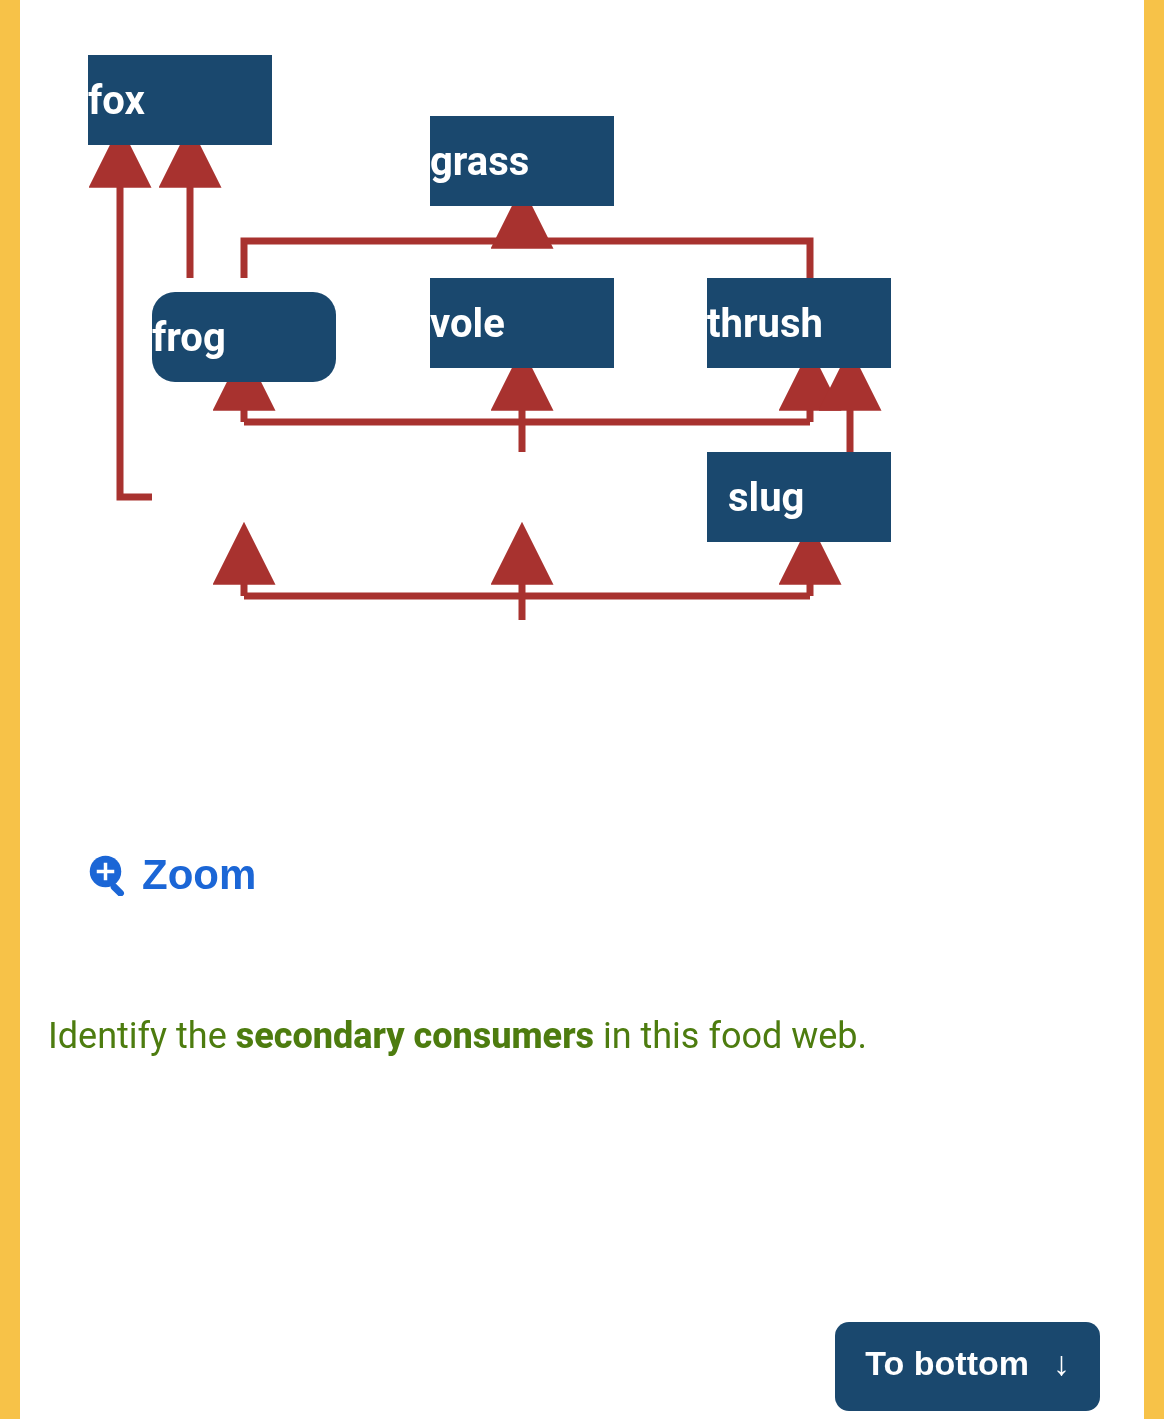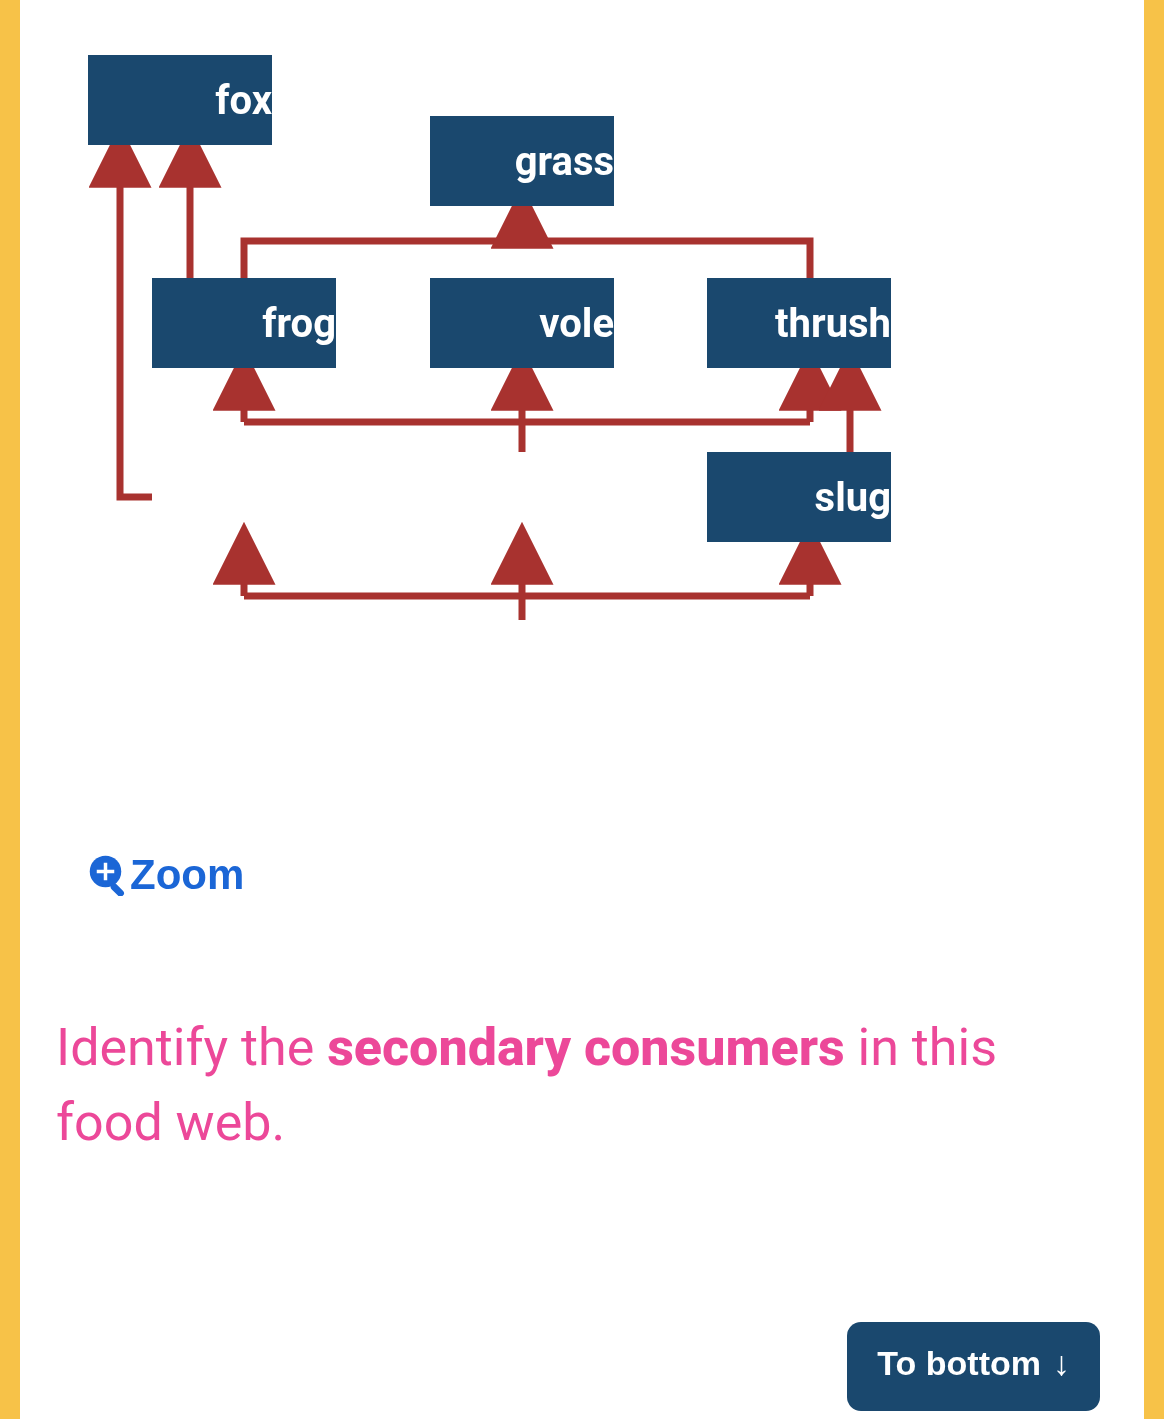--- a/index.html
+++ b/index.html
@@ -27,54 +27,54 @@
     height: 760px;
   }
   .node {
     position: absolute;
     background: #1a486e;
     color: #ffffff;
     font-weight: 700;
     font-size: 40px;
     display: flex;
     align-items: center;
-    justify-content: flex-end;
+    justify-content: flex-start;
     width: 184px;
     height: 90px;
     z-index: 2;
   }
   svg.edges {
     position: absolute;
     left: 0; top: 0;
     width: 100%;
     height: 100%;
     z-index: 1;
   }
   .zoom-btn {
     display: inline-flex;
     align-items: center;
-    gap: 0;
+    gap: 12px;
     margin-left: 62px;
     margin-top: 90px;
     color: #1b66d6;
     font-weight: 800;
     font-size: 42px;
     cursor: pointer;
     background: none;
     border: none;
   }
   .zoom-icon {
     width: 42px;
     height: 42px;
     display: inline-block;
   }
   .question {
-    margin: 110px 60px 0 36px;
-    color: #ec4899;
-    font-size: 52px;
+    margin: 110px 60px 0 28px;
+    color: #4d7c0f;
+    font-size: 36px;
     line-height: 1.45;
   }
   .question strong { font-weight: 800; }
   .instruction {
     margin: 60px 0 0 36px;
     color: #24355a;
     font-size: 44px;
   }
   .instruction strong { font-weight: 800; }
   .to-bottom {
@@ -83,21 +83,21 @@
     bottom: 8px;
     background: #1a486e;
     color: #ffffff;
     font-size: 34px;
     font-weight: 600;
     padding: 22px 30px 28px 30px;
     border-radius: 14px;
     border: none;
     display: inline-flex;
     align-items: center;
-    gap: 12px;
+    gap: 24px;
     cursor: pointer;
   }
   .arrow-down {
     font-size: 34px;
   }
 </style>
 </head>
 <body>
 
 <div class="page">
@@ -132,21 +132,21 @@
         <path d="M 790 596 L 790 547 " marker-end="url(#ah)"></path>
       </g>
     </svg>
 
     <div class="node" style="left:68px; top:55px;">
         <span>fox</span>
       </div>
     <div class="node" style="left:410px; top:116px;">
         <span>grass</span>
       </div>
-    <div class="node" style="left:132px; top:278px;">
+    <div class="node" style="left:132px; top:292px;border-radius:23px;">
         <span>frog</span>
       </div>
     <div class="node" style="left:687px; top:278px;">
         <span>thrush</span>
       </div>
     <div class="node" style="left:410px; top:278px;">
         <span>vole</span>
       </div>
     <div class="node" style="left:687px; top:452px;padding-left:21px;">
         <span>slug</span>

